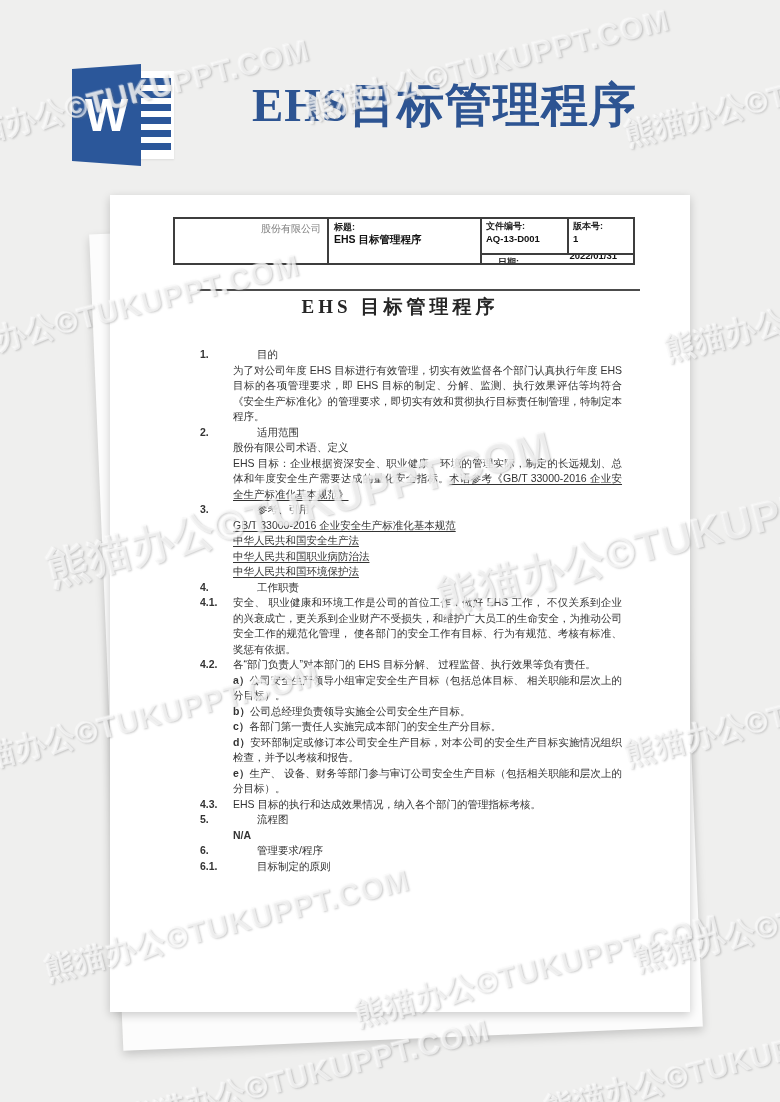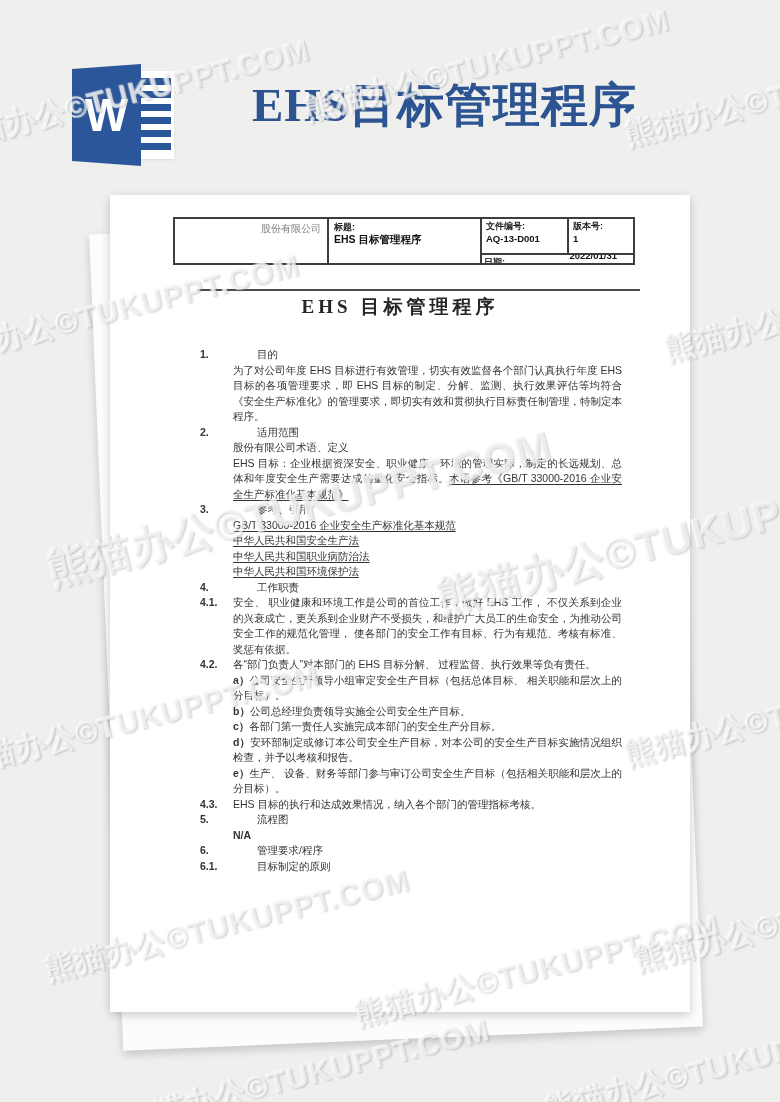--- a/index.html
+++ b/index.html
@@ -29,21 +29,21 @@
   
   .hdr-table{position:absolute;left:63px;top:22px;width:462px;height:48px;
     border:2px solid #3d3d3d;box-sizing:border-box;
     display:grid;grid-template-columns:152px 153px 87px 1fr;grid-template-rows:34px 1fr;
     font-size:9px;line-height:11px;}
   .cell{box-sizing:border-box;overflow:hidden;}
   .c-company{grid-row:1/3;padding:4px 6px;text-align:right;color:#7d7d7d;font-size:10px;}
   .c-title{grid-row:1/3;border-left:2px solid #3d3d3d;padding:3px 5px;}
   .c-doc,.c-ver{border-left:2px solid #3d3d3d;padding:2px 4px;}
   .c-date{grid-column:3/5;border-left:2px solid #3d3d3d;border-top:2px solid #3d3d3d;
-    position:relative;padding:2px 2px;}
+    position:relative;padding:2px 16px;}
   .lab{font-weight:700;color:#222;}
   .val{font-weight:700;color:#111;font-size:9.5px;margin-top:1px;}
   .c-title .val{font-size:10.5px;}
   .c-date .val{position:absolute;right:16px;bottom:2px;margin-top:42px;}
   
   .rule{position:absolute;left:87px;top:94px;width:443px;height:2px;background:#4c4c4c;}
   .doc-title{position:absolute;left:0;width:580px;top:99px;text-align:center;
     font-family:"Liberation Serif","DejaVu Serif",serif;
     font-size:19px;font-weight:600;letter-spacing:4px;color:#262626;}
   

